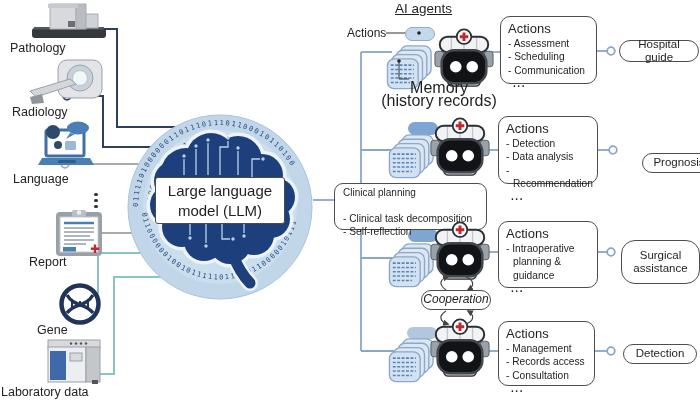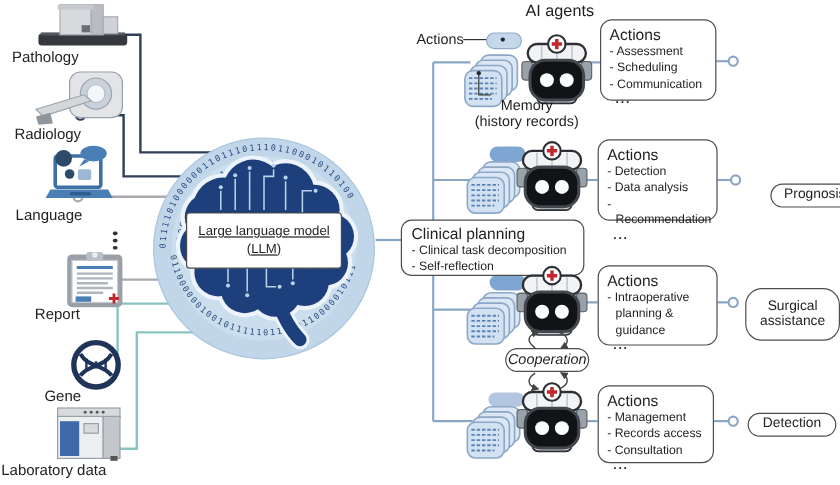--- a/index.html
+++ b/index.html
@@ -8,40 +8,40 @@
   svg.wires,svg.overlay{position:absolute;left:0;top:0;pointer-events:none;}
   svg.wires{z-index:0;}
   svg.overlay{z-index:6;}
   .src-label{position:absolute;font-size:12.5px;color:#222;white-space:nowrap;z-index:2;}
   .icon-svg{position:absolute;z-index:2;}
   .vdots{position:absolute;left:94px;top:190px;z-index:2;}
   .vdots i{display:block;width:3.5px;height:3.5px;border-radius:50%;background:#333;margin:2.5px 0;}
   .brain-wrap{position:absolute;left:126px;top:113px;width:188px;height:190px;z-index:1;}
   .brain-label{position:absolute;left:155px;top:177px;width:128px;height:45px;background:#fff;
                border:1.5px solid #4a4a4a;border-radius:3px;display:flex;align-items:center;
-               justify-content:center;text-align:center;font-size:11px;line-height:1.3;z-index:3;text-decoration:underline;}
-  .hdr{position:absolute;left:395px;top:1px;width:100px;text-align:right;font-size:13.5px;z-index:2;}
+               justify-content:center;text-align:center;font-size:15px;line-height:1.3;z-index:3;}
+  .hdr{position:absolute;left:395px;top:1px;width:100px;text-align:left;font-size:13.5px;z-index:2;text-decoration:underline;}
   .note{position:absolute;font-size:12px;z-index:4;white-space:nowrap;}
-  .memlbl{position:absolute;left:378px;top:82px;width:122px;text-align:center;font-size:12px;
+  .memlbl{position:absolute;left:378px;top:82px;width:122px;text-align:center;font-size:16px;
           line-height:12.5px;z-index:4;}
   .capsule{position:absolute;border-radius:7px;z-index:2;}
   .cap1{left:405px;top:27px;width:28px;height:12px;background:#c5d8eb;border:1px solid #93abc6;}
   .cap2{left:408px;top:122px;width:30px;height:13px;background:#7fa6d2;}
   .cap3{left:408px;top:229px;width:30px;height:13px;background:#7fa6d2;}
   .cap4{left:407px;top:327px;width:30px;height:12px;background:#b3c6e0;}
   .robot{position:absolute;width:60px;height:64px;z-index:3;}
   .memstack{position:absolute;width:48px;height:48px;z-index:2;}
   .actions{position:absolute;background:#fff;border:1.5px solid #4d4d4d;border-radius:10px;
            padding:4px 7px 2px 7px;z-index:2;box-sizing:border-box;}
   .actions .ttl{font-size:13px;margin-bottom:1px;}
   .actions .item{font-size:10.2px;line-height:1.3;padding-left:7px;text-indent:-7px;}
   .actions .dots{font-weight:bold;letter-spacing:1.5px;margin-left:5px;}
   .plan{position:absolute;left:334px;top:183px;width:153px;height:47px;background:#fff;
         border:1.5px solid #4d4d4d;border-radius:9px;padding:3px 8px;z-index:2;box-sizing:border-box;}
-  .plan .ttl{font-size:13px;margin-bottom:1px;}
+  .plan .ttl{font-size:10px;margin-bottom:14px;}
   .plan .item{font-size:10.2px;line-height:1.3;}
   .pill{position:absolute;background:#fff;border:1.5px solid #4d4d4d;border-radius:12px;
         display:flex;align-items:center;justify-content:center;text-align:center;
         font-size:11.5px;line-height:1.15;z-index:2;box-sizing:border-box;padding:1px 4px;}
   .p-hospital{left:619px;top:40px;width:80px;height:22px;}
   .p-diag{left:625px;top:131px;width:74px;height:20px;}
   .p-prog{left:625px;top:153px;width:74px;height:20px;margin-left:17px;}
   .p-surg{left:621px;top:240px;width:79px;height:44px;border-radius:14px;}
   .p-tele{left:623px;top:344px;width:74px;height:20px;}
   .p-coop{left:421px;top:290px;width:70px;height:20px;font-size:12px;z-index:4;font-style:italic;}
@@ -361,20 +361,21 @@
     <div class="item dots">...</div>
   </div>
   <div class="actions" style="left:498px;top:321px;width:97px;height:65px">
     <div class="ttl">Actions</div>
     <div class="item">- Management</div>
     <div class="item">- Records access</div>
     <div class="item">- Consultation</div>
     <div class="item dots">...</div>
   </div>
 
+  <div class="pill p-hospital">Hospital guide</div>
   <div class="pill p-prog">Prognosis</div>
   <div class="pill p-surg">Surgical assistance</div>
   <div class="pill p-tele">Detection</div>
   <div class="pill p-coop">Cooperation</div>
 
   <svg class="overlay" width="700" height="404">
     <circle cx="419" cy="33" r="1.8" fill="#222"></circle>
     <circle cx="399" cy="61" r="1.8" fill="#222"></circle>
     <path d="M399,61 V79 H409" stroke="#333" stroke-width="1" fill="none"></path>
     <g stroke="#444" stroke-width="1.2" fill="none">

